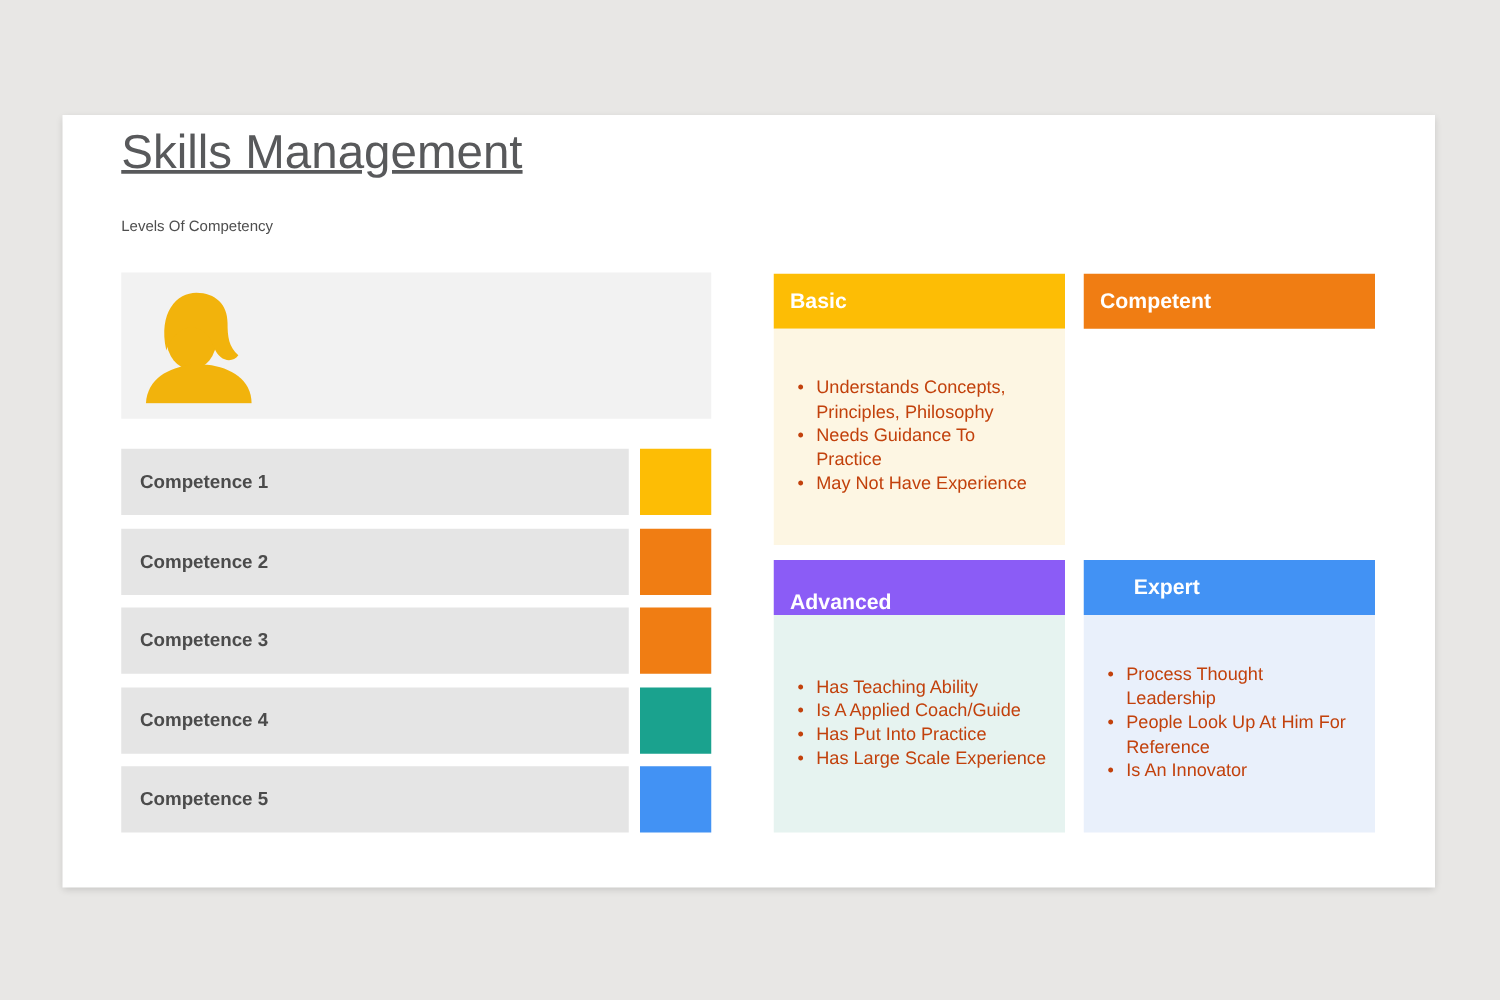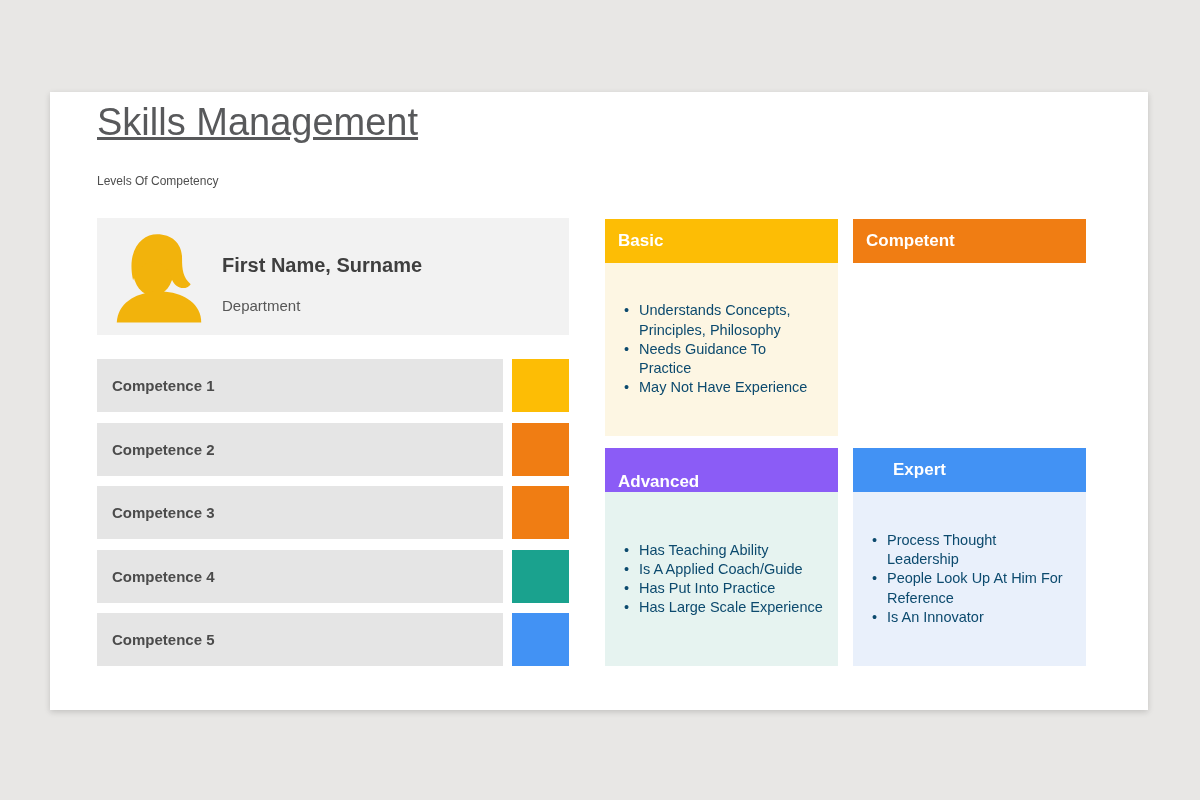--- a/index.html
+++ b/index.html
@@ -95,21 +95,21 @@
     font-size: 15px;
     font-weight: bold;
     color: #4B4B4B;
   }
   .comp-swatch {
     width: 57px;
     height: 53px;
   }
   .levels {
     position: absolute;
-    left: 555px;
+    left: 569px;
     top: 127px;
     display: grid;
     grid-template-columns: 233px 233px;
     grid-template-rows: 217px 218px;
     column-gap: 15px;
     row-gap: 12px;
   }
   .panel {
     display: flex;
     flex-direction: column;
@@ -133,21 +133,21 @@
   ul.points {
     list-style: none;
     margin: 0;
     padding: 0;
   }
   .points li {
     position: relative;
     padding-left: 21px;
     font-size: 14.5px;
     line-height: 19.2px;
-    color: #0c4a6e;
+    color: #c2410c;
     white-space: pre-line;
   }
   .points li::before {
     content: "\2022";
     position: absolute;
     left: 6px;
   }
 </style>
 </head>
 <body>
@@ -159,24 +159,20 @@
     <div class="subtitle">Levels Of Competency</div>
 
     <div class="profile" style="background: rgb(242, 242, 242);">
       <svg id="person-svg" class="avatar" viewBox="0 0 100 96" aria-hidden="true" style="color: rgb(242, 179, 12);">
         <g fill="currentColor">
           <ellipse cx="44" cy="42" rx="21" ry="26"></ellipse>
           <path d="M23,52 C16,20 32,4 48,4 C64,4 74,14 74,29 C74,41 75,49 83,56 C78,63 67,61 63,50 C60,42 56,35 47,33 C37,31 27,40 23,52 Z"></path>
           <path d="M6,96 C7,76 25,66 44,64 L57,64 C77,66 94,77 94,96 Z"></path>
         </g>
       </svg>
-      <div class="profile-text">
-        <div class="profile-name">First Name, Surname</div>
-        <div class="profile-dept">Department</div>
-      </div>
     </div>
 
     <div class="competences" id="competence-list">
   <div class="comp-row">
     <div class="comp-bar">Competence 1</div>
     <div class="comp-swatch" style="background: rgb(253, 189, 5);"></div>
   </div>
 
   <div class="comp-row">
     <div class="comp-bar">Competence 2</div>

